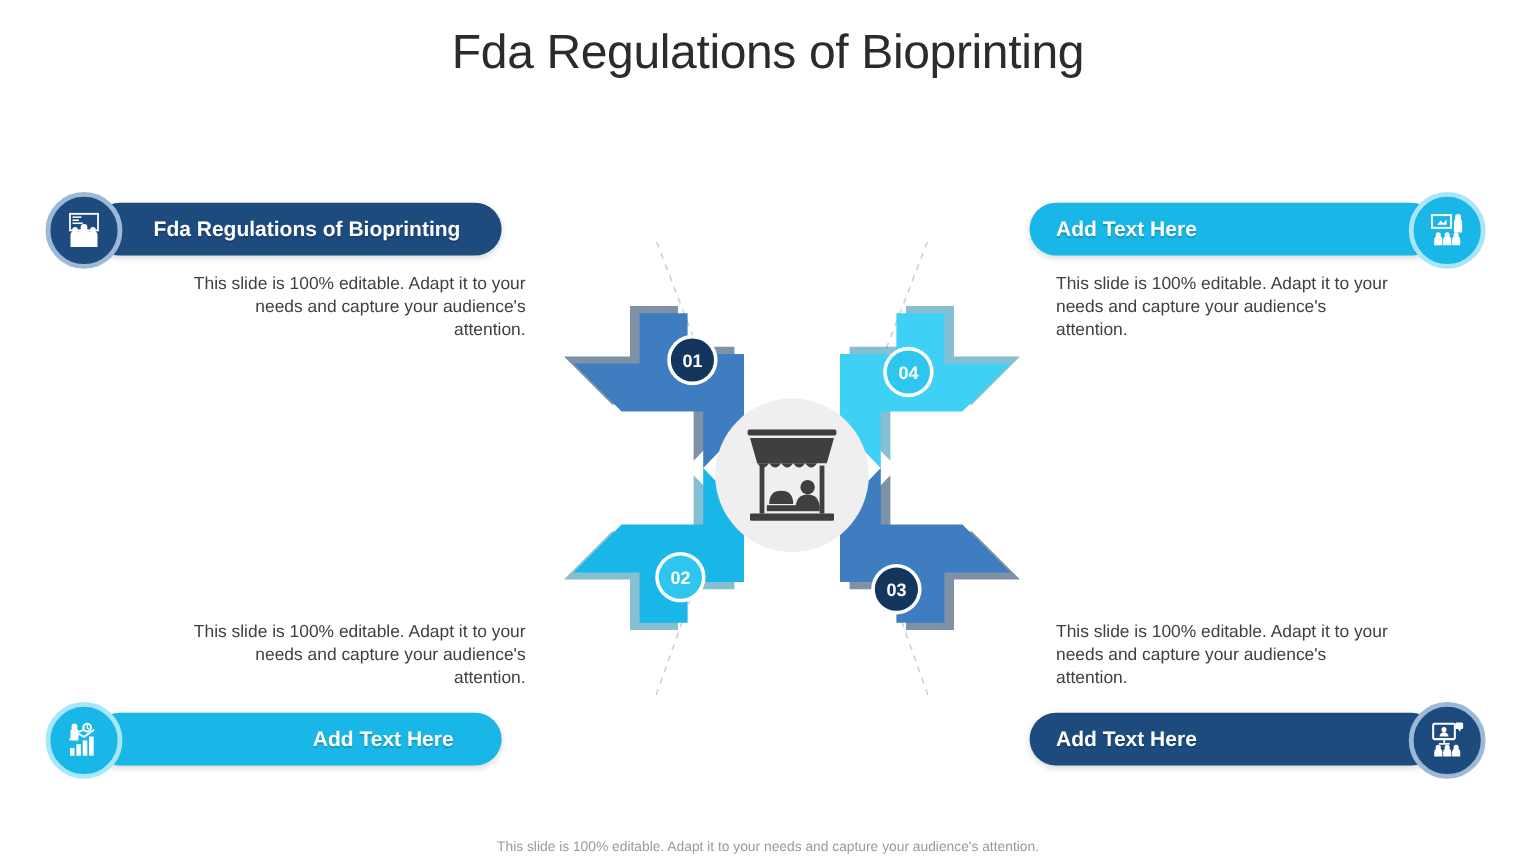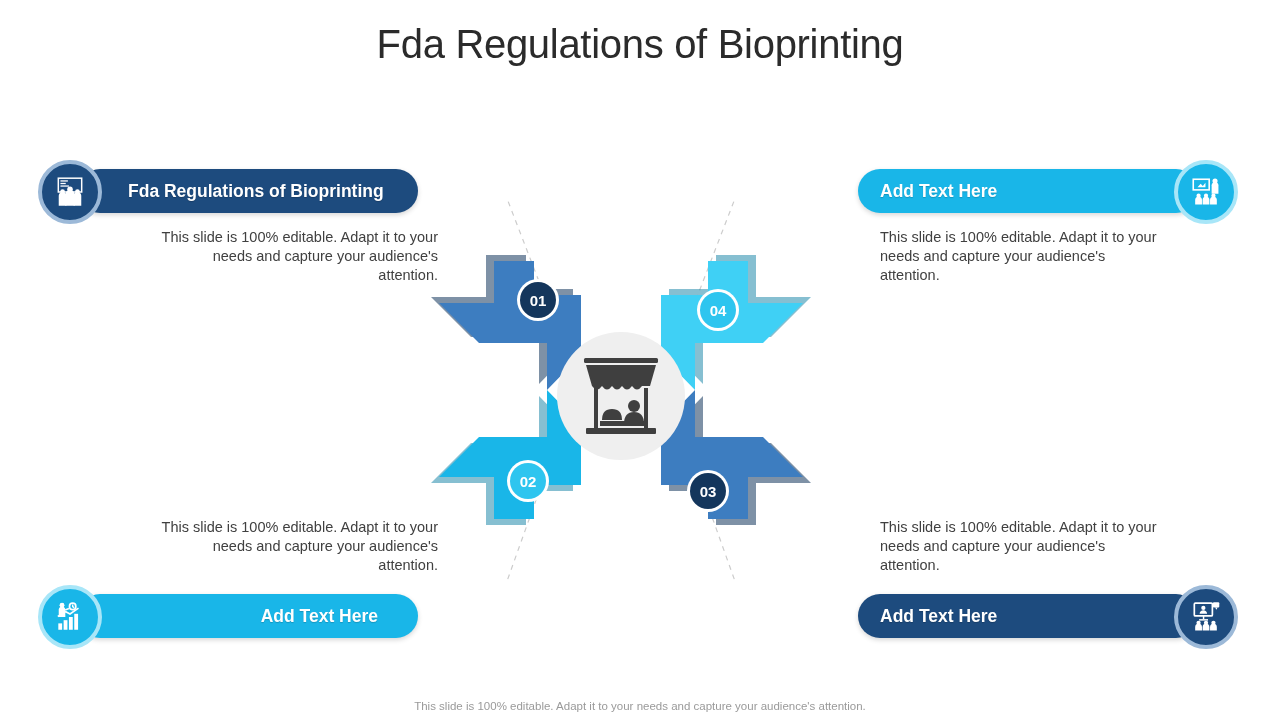--- a/index.html
+++ b/index.html
@@ -61,21 +61,21 @@
 
   .corner-desc {
     font-size: 14.5px; line-height: 19px; color: #404040;
     padding-top: 6px;
   }
   .desc-right-align { text-align: right; padding-right: 20px; padding-left: 120px; }
   .desc-left-align  { text-align: left;  padding-left: 22px; padding-right: 110px; }
 
   
   #center-stage {
-    position: absolute; left: 421px; top: 200px;
+    position: absolute; left: 460px; top: 200px;
     width: 400px; height: 380px;
   }
   #center-stage svg { display: block; }
 
   
   .footer-note {
     position: absolute; bottom: 8px; left: 0; width: 1280px;
     text-align: center; font-size: 11.5px; color: #9a9a9a;
   }
 </style>

